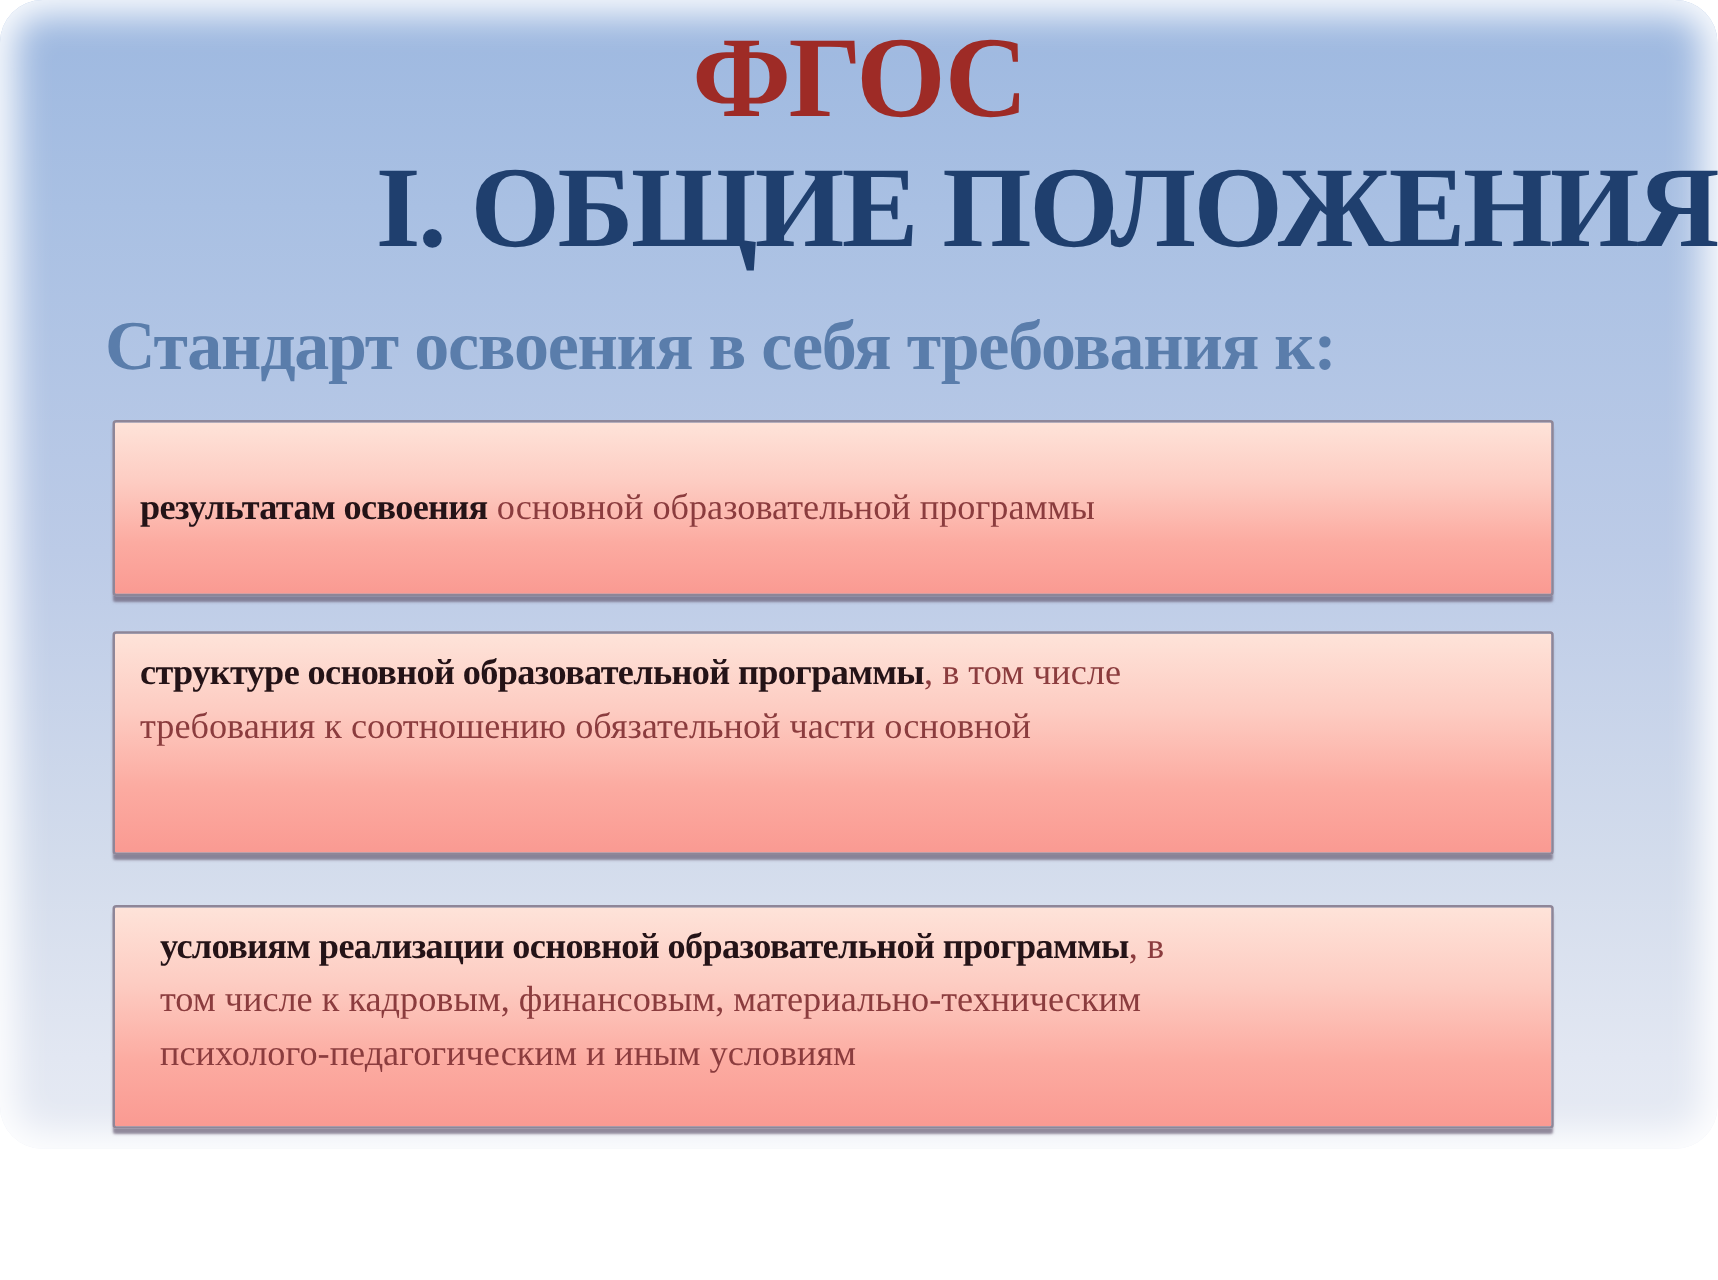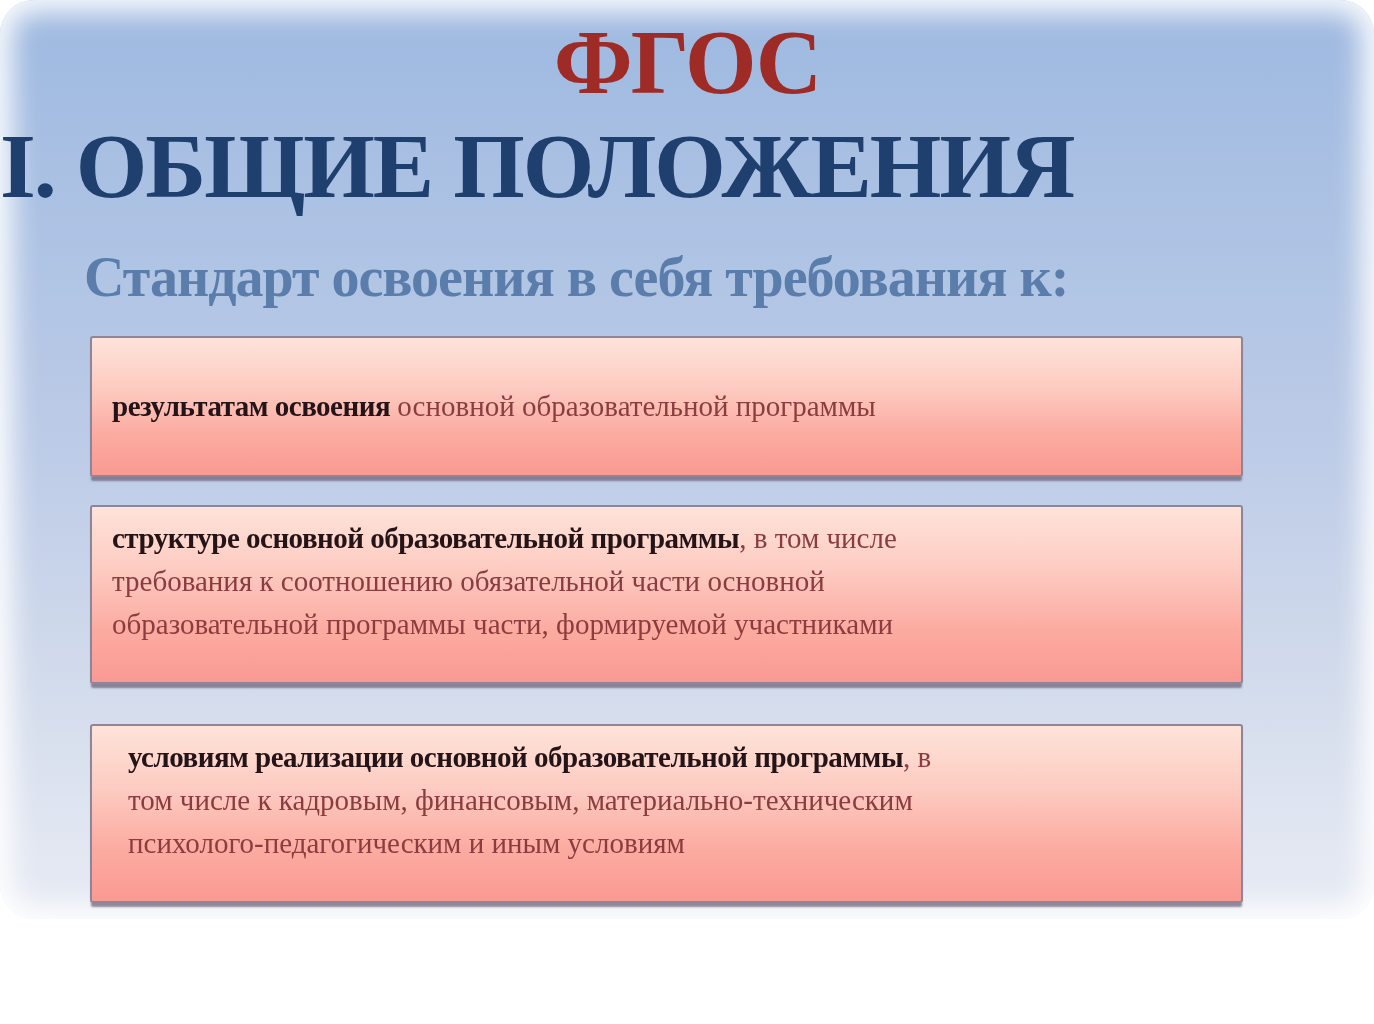--- a/index.html
+++ b/index.html
@@ -15,21 +15,21 @@
     background:linear-gradient(180deg,#9db8e0 0%,#a9c0e3 18%,#bccbe7 48%,#d3dcec 75%,#e2e7f2 92%,#e7ebf4 100%);
     box-shadow:inset 0 0 28px 12px rgba(255,255,255,0.95);
   }
   .title-red{
     position:absolute;top:12px;left:0;right:0;
     text-align:center;font-weight:bold;font-size:92px;line-height:100px;
     color:#9e2b26;letter-spacing:-2px;
   }
   .title-navy{
     position:absolute;top:112px;left:0;right:0;
-    text-align:left;font-weight:bold;font-size:92px;line-height:108px;
+    text-align:right;font-weight:bold;font-size:92px;line-height:108px;
     color:#1f3f6e;letter-spacing:-2px;
   }
   .heading{
     position:absolute;top:244px;left:84px;right:60px;
     font-weight:bold;font-size:56px;line-height:66px;
     color:#5a7dab;letter-spacing:-1px;
   }
   .req-box{
     position:absolute;left:90px;width:1153px;
     box-sizing:border-box;
@@ -69,21 +69,20 @@
 
     <div class="heading">Стандарт освоения в себя требования к:</div>
 
     <div class="req-box box-1">
         <div class="box-line"><b>результатам освоения</b><span> основной образовательной программы</span></div>
       </div>
 
     <div class="req-box box-2">
         <div class="box-line"><b>структуре основной образовательной программы</b><span>, в том числе</span></div>
         <div class="box-line">требования к соотношению обязательной части основной</div>
-        <div class="box-line">образовательной программы части, формируемой участниками</div>
       </div>
 
     <div class="req-box box-3">
         <div class="box-line"><b>условиям реализации основной образовательной программы</b><span>, в</span></div>
         <div class="box-line">том числе к кадровым, финансовым, материально-техническим</div>
         <div class="box-line">психолого-педагогическим и иным условиям</div>
       </div>
 
     <div class="watermark">
       <span>

